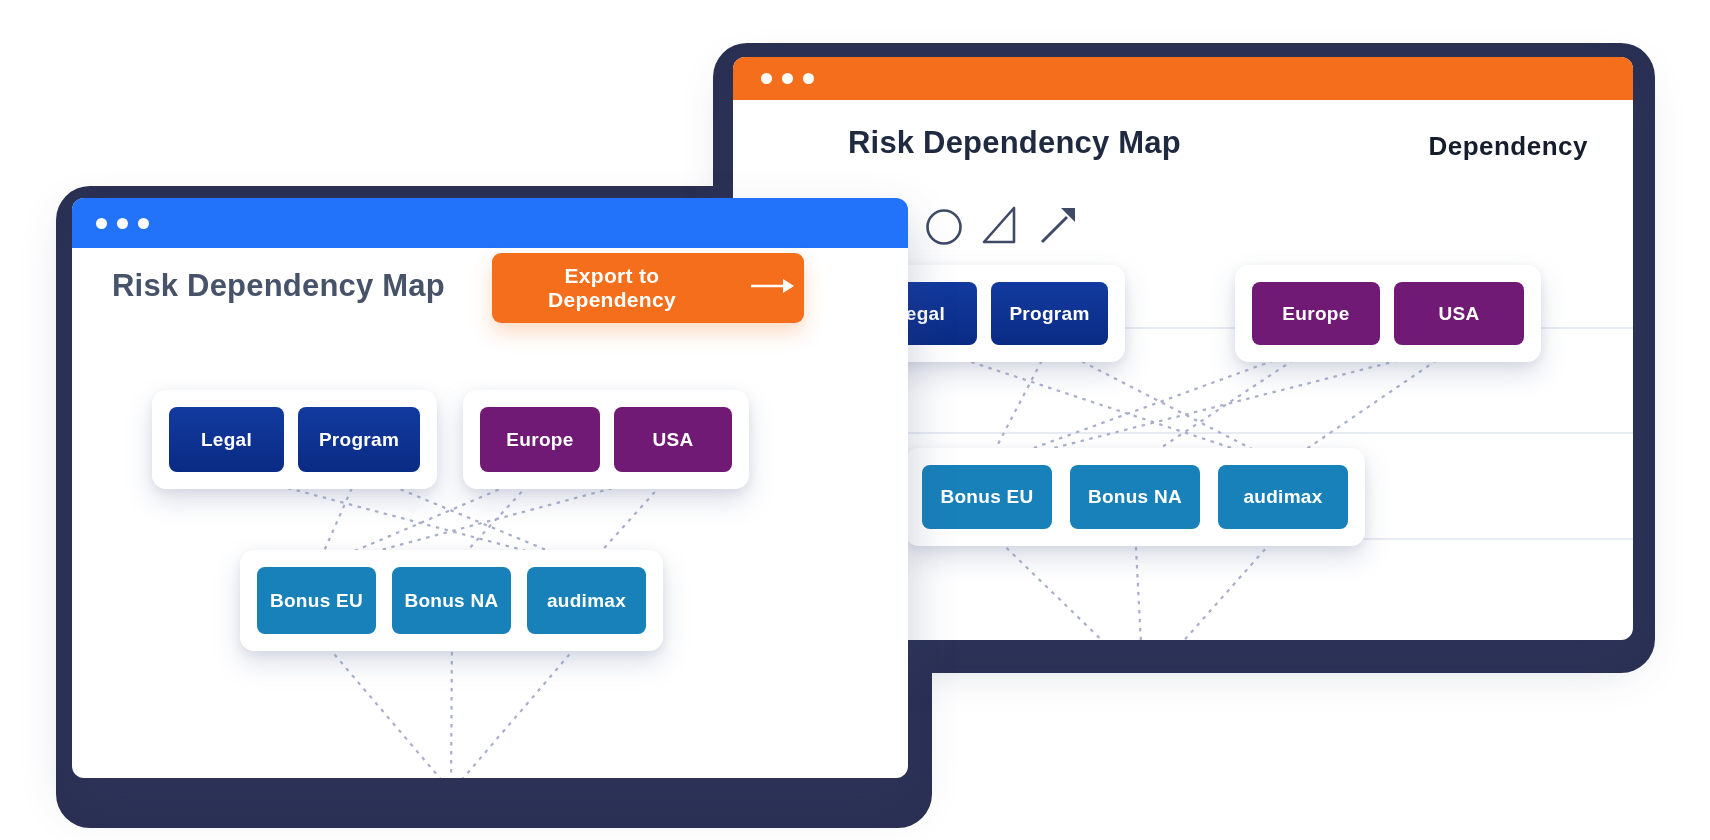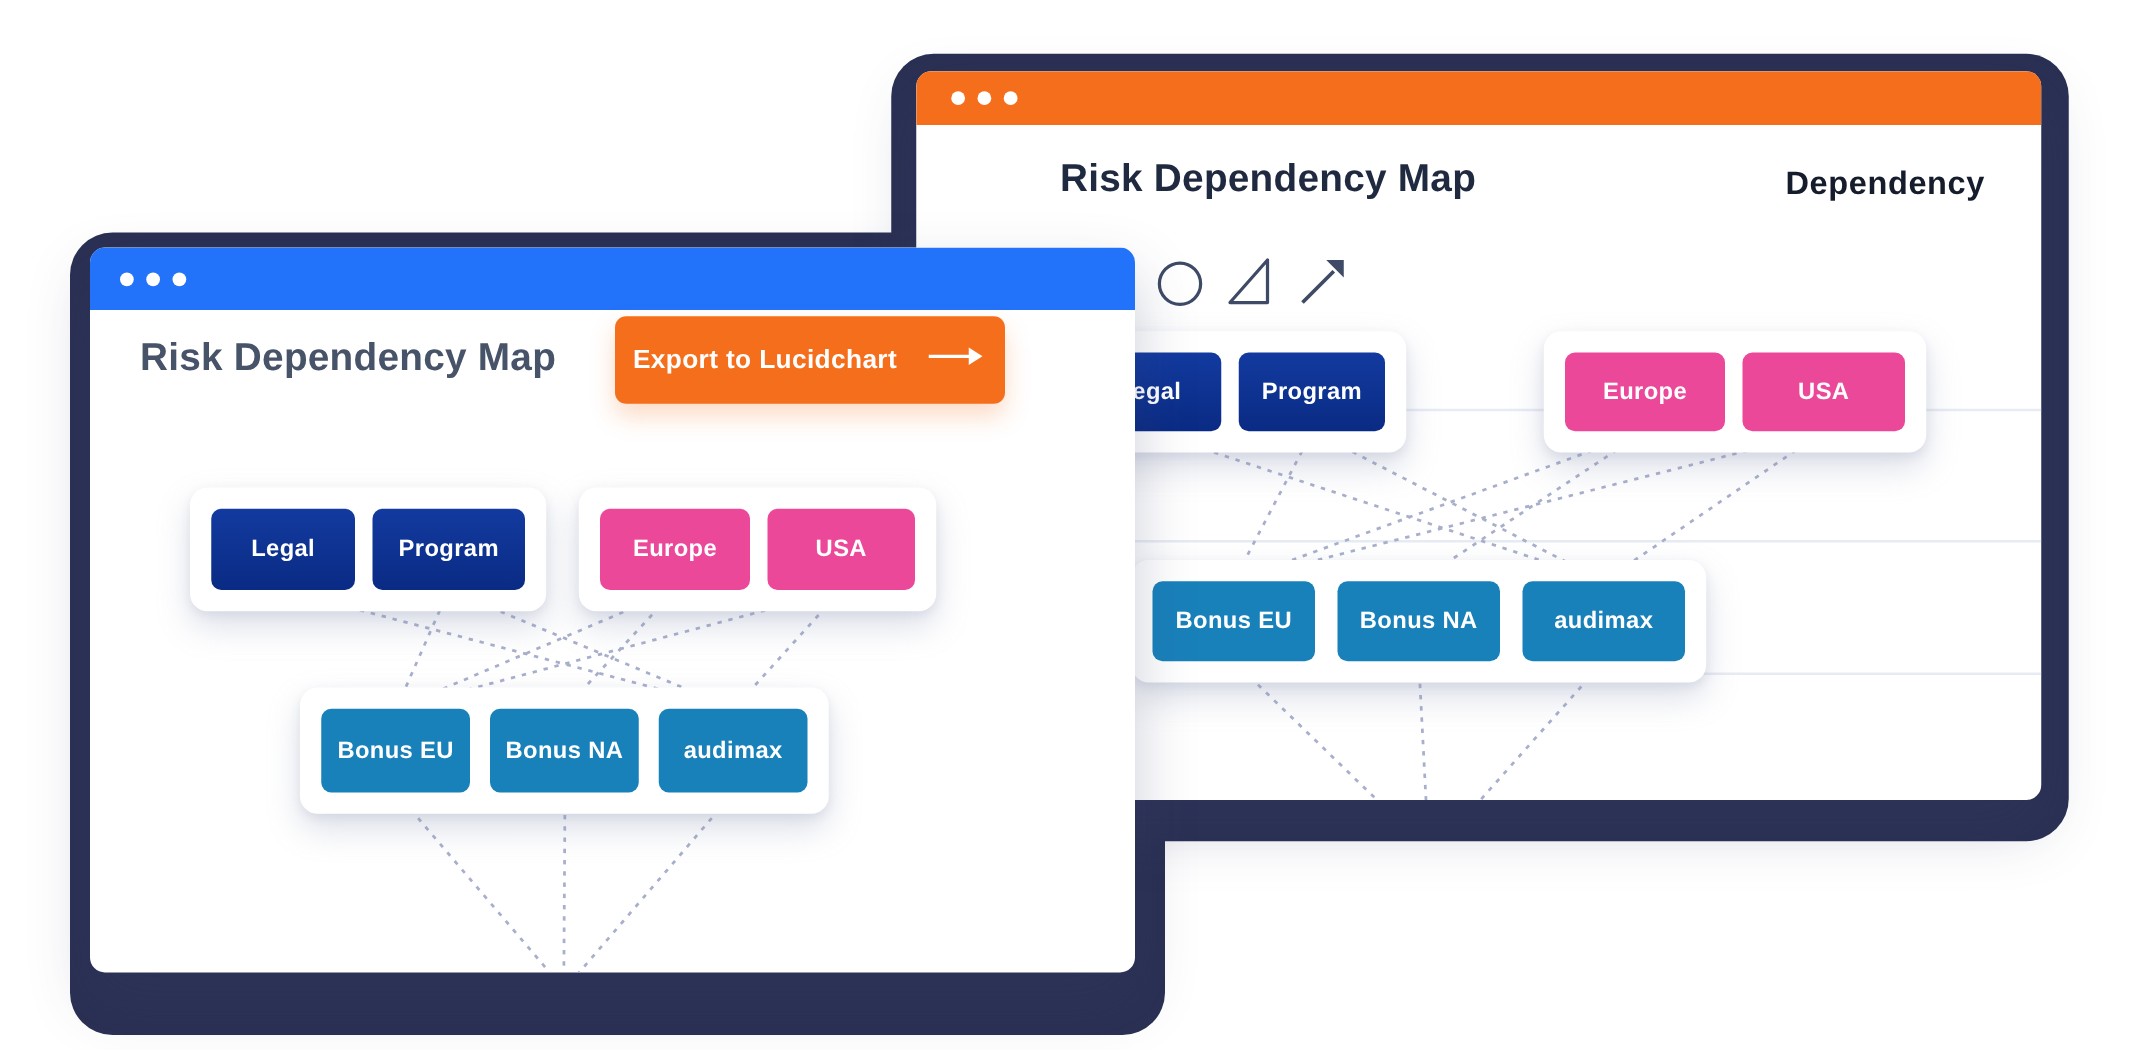--- a/index.html
+++ b/index.html
@@ -42,21 +42,21 @@
   .card{position:absolute;display:inline-flex;padding:17px;gap:14px;background:#ffffff;
         border-radius:14px;
         box-shadow:0 12px 26px rgba(140,150,180,.30), 0 3px 8px rgba(140,150,180,.16);}
   .card-teal{gap:18px;}
   .w-front .card-teal{gap:16px;}
   .node{display:flex;align-items:center;justify-content:center;color:#ffffff;
         font-size:19px;font-weight:600;border-radius:8px;height:63px;letter-spacing:.3px;}
   .w-front .node{height:65px;}
   .w-front .node-teal{height:67px;}
   .navy{background:linear-gradient(180deg,#123A9F,#0A2B84);}
-  .blue{background:#ec4899;}
+  .blue{background:#701a75;}
   .teal{background:#1981BA;}
 
   
   .export-btn{position:absolute;left:420px;top:55px;width:312px;height:70px;border:none;
               background:#F56E1B;border-radius:9px;color:#fff;cursor:pointer;
               display:flex;align-items:center;justify-content:center;gap:24px;
               font-family:"Liberation Sans",sans-serif;
               font-size:21px;font-weight:bold;letter-spacing:.3px;
               box-shadow:0 10px 20px rgba(245,110,27,.25);}
 </style>
@@ -136,21 +136,21 @@
     <div class="dots" style="margin-left:24px">
       <span class="dot"></span>
       <span class="dot"></span>
       <span class="dot"></span>
     </div>
   </div>
 
   <div class="win-title">Risk Dependency Map</div>
 
   <button class="export-btn">
-    <span>Export to Lucidchart</span>
+    <span>Export to Dependency</span>
     <span>
       <svg width="48" height="18" viewBox="0 0 48 18">
           <line x1="1" y1="9" x2="40" y2="9" stroke="#ffffff" stroke-width="2.6"></line>
           <path d="M33 2 L44 9 L33 16 Z" fill="#ffffff"></path>
         </svg>
     </span>
   </button>
 
   <svg class="connectors" width="836" height="580" viewBox="0 0 836 580">
     <g stroke="#A8AFCB" stroke-width="2.2" stroke-dasharray="3.5 5.5" fill="none">

